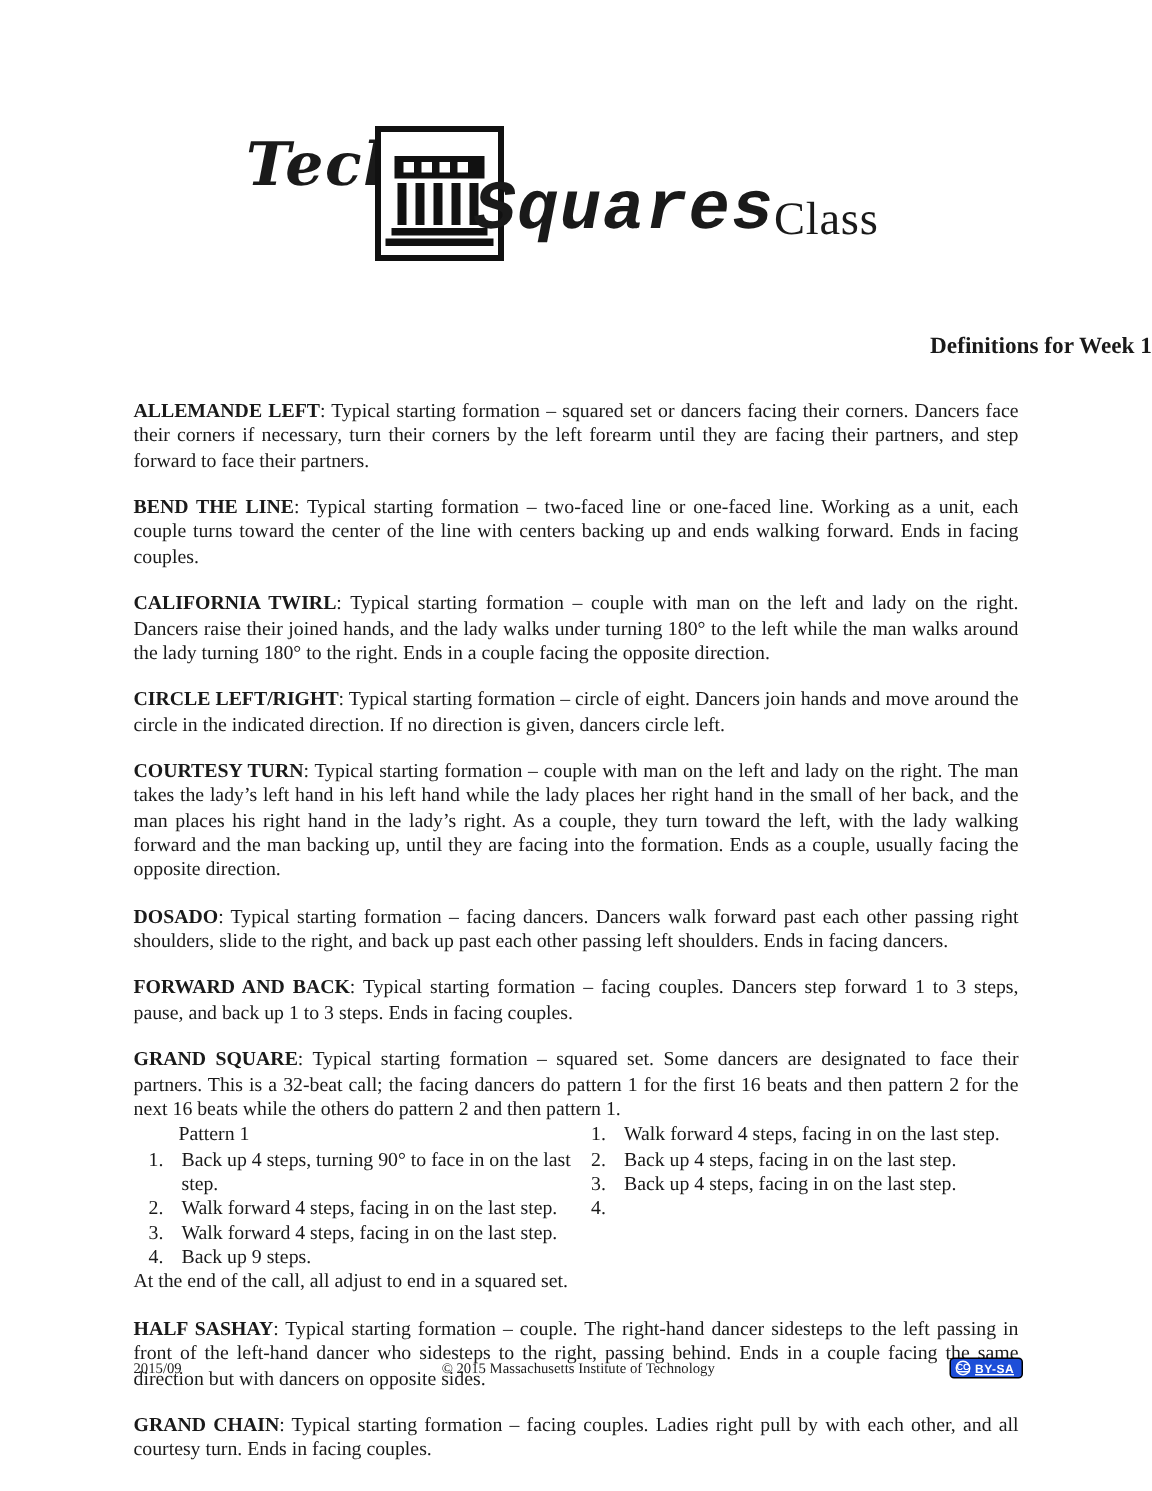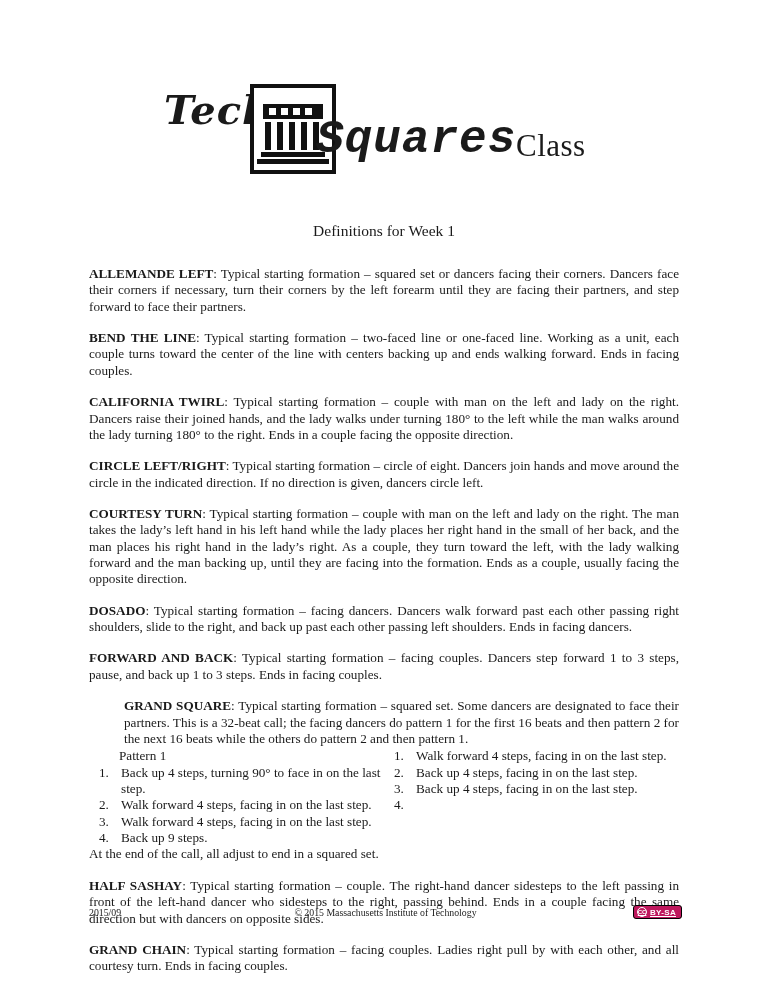--- a/index.html
+++ b/index.html
@@ -49,22 +49,22 @@
   .logo-class {
     position: absolute;
     left: 352px;
     top: 44px;
     font-size: 31px;
     letter-spacing: 0.5px;
   }
   
   .doc-title {
     margin-top: 42px;
-    text-align: center;
-    font-weight: normal;
+    text-align: right;
+    font-weight: bold;
     font-size: 15.5px;
   }
   
   .content {
     margin: 26px 89px 0 89px;
     font-size: 13.2px;
     line-height: 1.24;
   }
   .def {
     text-align: justify;
@@ -102,21 +102,21 @@
     top: 2px;
     white-space: nowrap;
   }
   .cc-badge {
     position: absolute;
     right: 0;
     top: 0;
     display: inline-flex;
     align-items: center;
     gap: 3px;
-    background: #be185d;
+    background: #1d4ed8;
     color: #ffffff;
     border-radius: 3px;
     padding: 1px 5px 1px 3px;
     height: 14px;
     border: 1px solid #000;
     text-decoration: underline;
   }
   .cc-circle {
     display: inline-flex;
     align-items: center;
@@ -175,21 +175,21 @@
     <p class="def"><b class="term">CALIFORNIA TWIRL</b><span>: Typical starting formation – couple with man on the left and lady on the right.  Dancers raise their joined hands, and the lady walks under turning 180° to the left while the man walks around the lady turning 180° to the right.  Ends in a couple facing the opposite direction.</span></p>
 
     <p class="def"><b class="term">CIRCLE LEFT/RIGHT</b><span>: Typical starting formation – circle of eight.  Dancers join hands and move around the circle in the indicated direction.  If no direction is given, dancers circle left.</span></p>
 
     <p class="def"><b class="term">COURTESY TURN</b><span>: Typical starting formation – couple with man on the left and lady on the right.  The man takes the lady’s left hand in his left hand while the lady places her right hand in the small of her back, and the man places his right hand in the lady’s right.  As a couple, they turn toward the left, with the lady walking forward and the man backing up, until they are facing into the formation.  Ends as a couple, usually facing the opposite direction.</span></p>
 
     <p class="def"><b class="term">DOSADO</b><span>: Typical starting formation – facing dancers.  Dancers walk forward past each other passing right shoulders, slide to the right, and back up past each other passing left shoulders.  Ends in facing dancers.</span></p>
 
     <p class="def"><b class="term">FORWARD AND BACK</b><span>: Typical starting formation – facing couples.  Dancers step forward 1 to 3 steps, pause, and back up 1 to 3 steps.  Ends in facing couples.</span></p>
 
-    <p class="def" style="margin-bottom:0;margin-left:35px;"><b class="term">GRAND SQUARE</b><span>: Typical starting formation – squared set.  Some dancers are designated to face their partners.  This is a 32-beat call; the facing dancers do pattern 1 for the first 16 beats and then pattern 2 for the next 16 beats while the others do pattern 2 and then pattern 1.</span></p>
+    <p class="def" style="margin-bottom:0;"><b class="term">GRAND SQUARE</b><span>: Typical starting formation – squared set.  Some dancers are designated to face their partners.  This is a 32-beat call; the facing dancers do pattern 1 for the first 16 beats and then pattern 2 for the next 16 beats while the others do pattern 2 and then pattern 1.</span></p>
 
     <div class="patterns">
       <div class="pattern-col">
         <div class="pattern-head">Pattern 1</div>
         <div class="p-item">
             <span class="num">1.</span>
             <span class="ptxt">Back up 4 steps, turning 90° to face in on the last step.</span>
           </div>
         <div class="p-item">
             <span class="num">2.</span>

